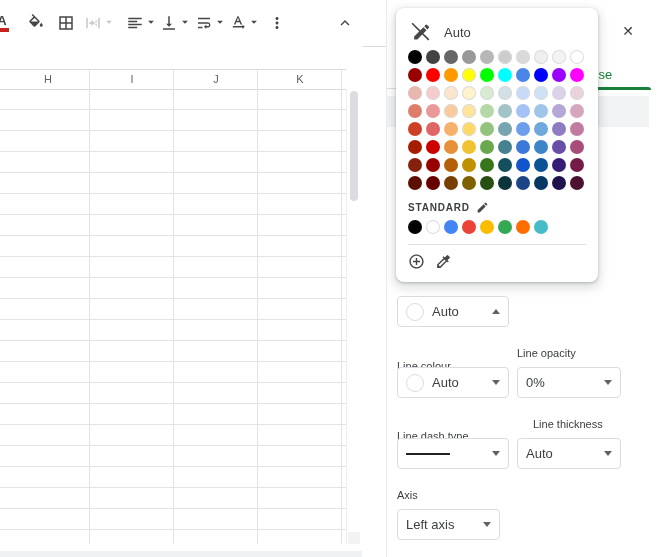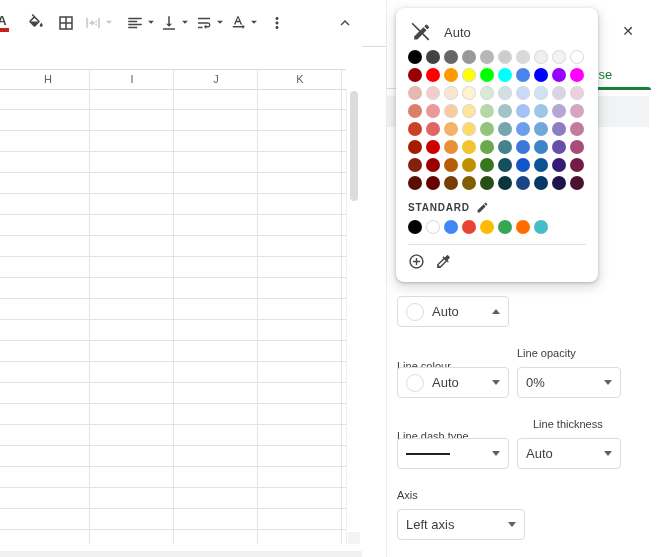--- a/index.html
+++ b/index.html
@@ -69,21 +69,21 @@
   #dd-fill-op{left:130px;top:296px;width:104px;}
   #lbl-linecol{left:10px;top:347px;margin-top:13px;}
   #lbl-lineop{left:130px;top:347px;}
   #dd-linecol{left:10px;top:367px;width:112px;}
   #dd-lineop{left:130px;top:367px;width:104px;}
   #lbl-dash{left:10px;top:430px;}
   #lbl-thick{left:130px;top:418px;padding-left:16px;}
   #dd-dash{left:10px;top:438px;width:112px;}
   #dd-thick{left:130px;top:438px;width:104px;}
   #lbl-axis{left:10px;top:489px;text-align:right;}
-  #dd-axis{left:10px;top:509px;width:128px;}
+  #dd-axis{left:10px;top:509px;width:103px;}
 
   
   .popup{position:absolute;left:396px;top:8px;width:202px;box-sizing:border-box;padding:12px;
          background:#fff;border-radius:8px;z-index:20;
          box-shadow:0 1px 3px rgba(60,64,67,.3),0 4px 10px 3px rgba(60,64,67,.15);}
   .popup-header{display:flex;align-items:center;gap:14px;height:24px;margin:0 0 4px 2px;cursor:pointer;}
   .popup-header svg{width:20px;height:20px;fill:#444746;}
   .popup-header .auto-label{font-size:13px;color:#3c4043;}
   .colour-grid{display:grid;grid-template-columns:repeat(10,14px);gap:4px 4px;margin-top:6px;}
   .swatch{width:14px;height:14px;border-radius:50%;display:inline-block;cursor:pointer;}

